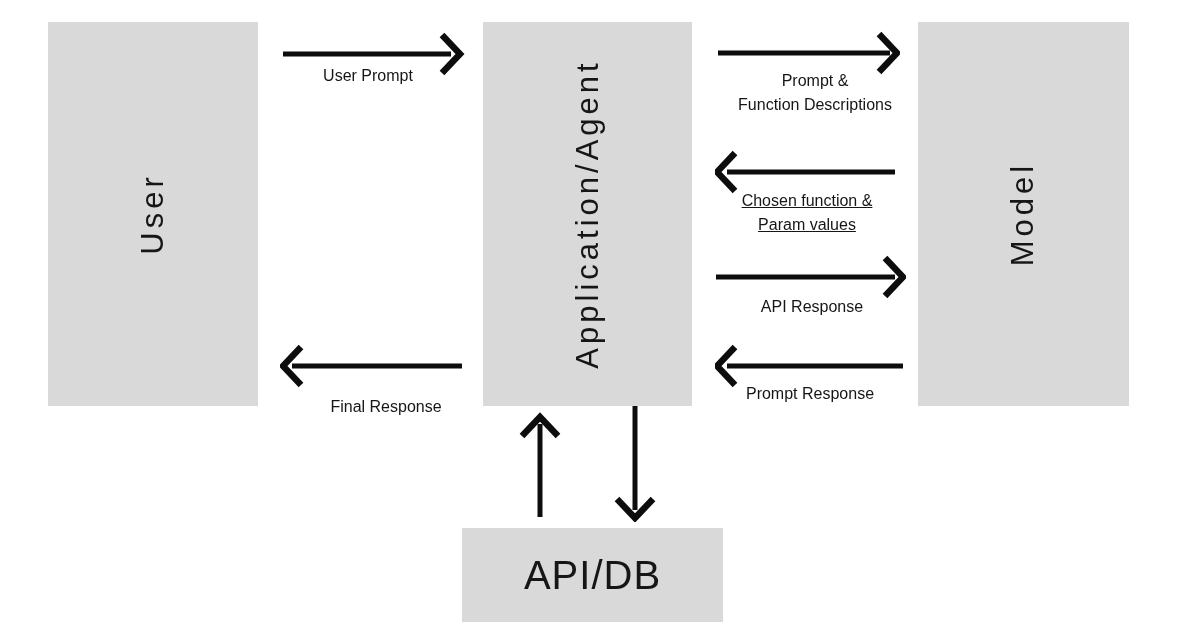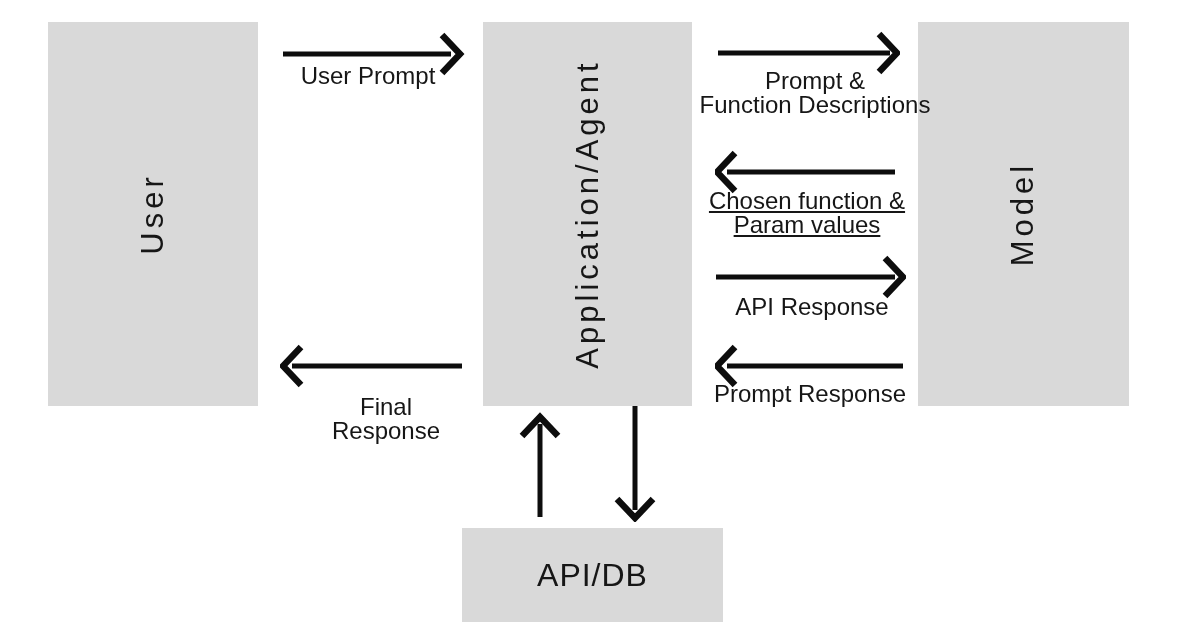--- a/index.html
+++ b/index.html
@@ -27,29 +27,29 @@
   #box-model{left:918px;top:22px;width:211px;height:384px;}
   #box-apidb{left:462px;top:528px;width:261px;height:94px;}
   .v-label{
     transform:rotate(-90deg);
     white-space:nowrap;
     font-size:31px;
     letter-spacing:4px;
     color:var(--text);
   }
   .h-label{
-    font-size:32px;
+    font-size:40px;
     letter-spacing:1px;
     color:var(--text);
   }
   .arrow{position:absolute;color:var(--line);}
   .arrow svg{display:block;}
   .arrow-label{
     position:absolute;
-    font-size:24px;
+    font-size:16px;
     line-height:24px;
     text-align:center;
     white-space:pre-line;
     color:var(--text);
   }
   #lbl-user-prompt{left:288px;top:64px;width:160px;}
   #lbl-final-response{left:306px;top:375px;width:160px;margin-top:20px;}
   #lbl-prompt-fd{left:693px;top:69px;width:244px;}
   #lbl-chosen{left:698px;top:189px;width:218px;text-decoration:underline;}
   #lbl-api-response{left:714px;top:295px;width:196px;}

